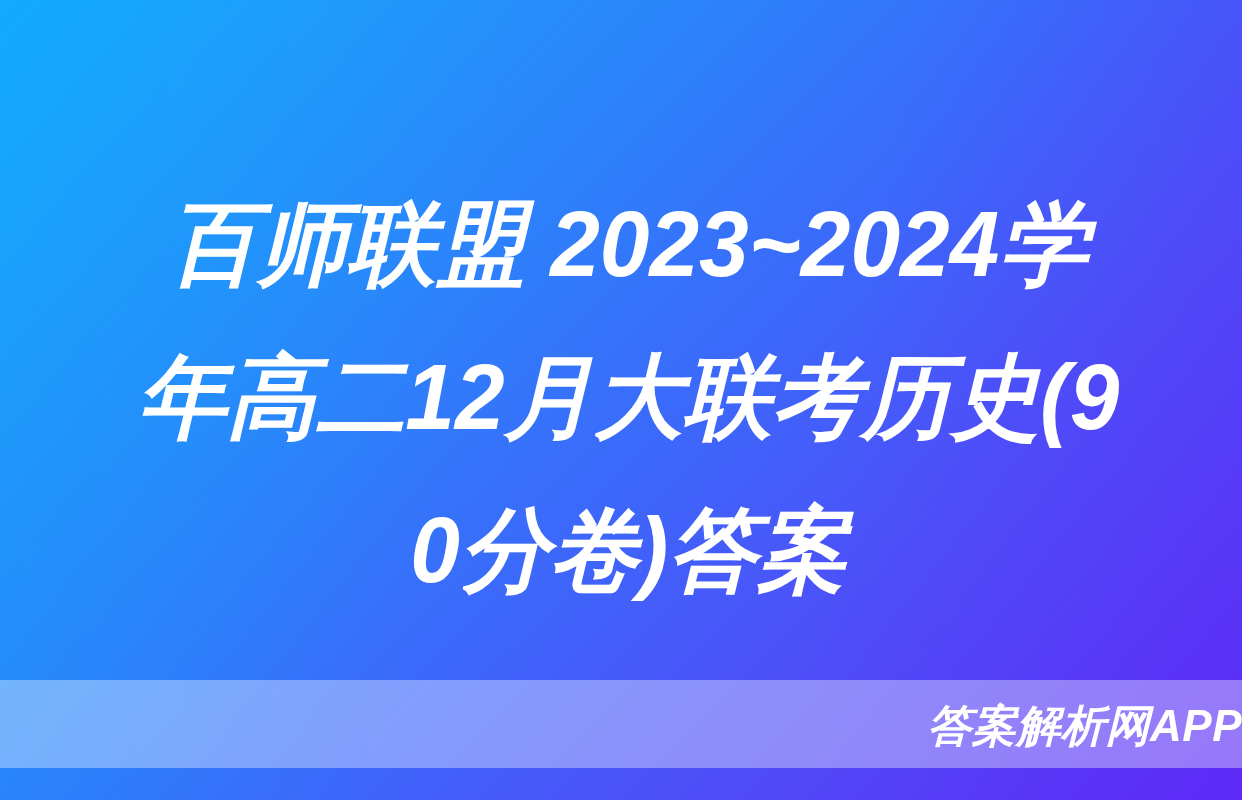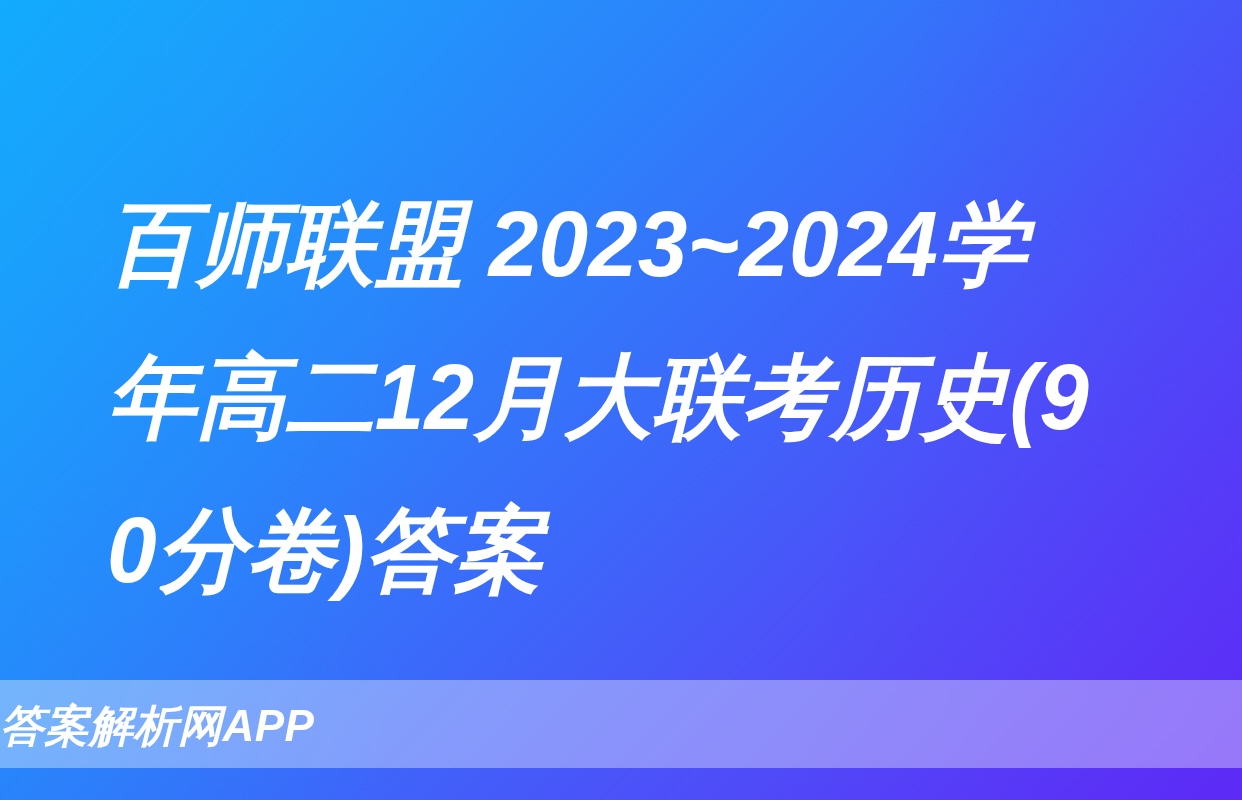--- a/index.html
+++ b/index.html
@@ -38,25 +38,26 @@
   #gradient-overlay {
     position: absolute;
     inset: 0;
     background: linear-gradient(100deg, rgba(0,180,255,0.18) 0%, rgba(0,180,255,0.0) 38%, rgba(92,34,246,0.0) 66%, rgba(92,34,246,0.22) 100%);
     pointer-events: none;
   }
 
   
   #title-block {
     position: absolute;
-    left: 9px;
+    left: 15px;
     right: 0;
     top: 168px;
     padding: 0 82px;
     box-sizing: border-box;
+    text-align: center;
   }
 
   .title-line {
     display: block;
     color: #ffffff;
     font-family: "Liberation Sans", "DejaVu Sans", sans-serif;
     font-weight: 700;
     font-style: italic;
     font-size: 92px;
     line-height: 153px;
@@ -69,21 +70,21 @@
   
   #footer-band {
     position: absolute;
     left: 0;
     right: 0;
     top: 680px;
     height: 88px;
     background: rgba(255,255,255,0.36);
     display: flex;
     align-items: center;
-    justify-content: flex-start;
+    justify-content: flex-end;
   }
 
   #footer-text {
     color: #ffffff;
     font-family: "Liberation Sans", "DejaVu Sans", sans-serif;
     font-weight: 700;
     font-style: italic;
     font-size: 44px;
     line-height: 1;
     letter-spacing: 0.5px;

